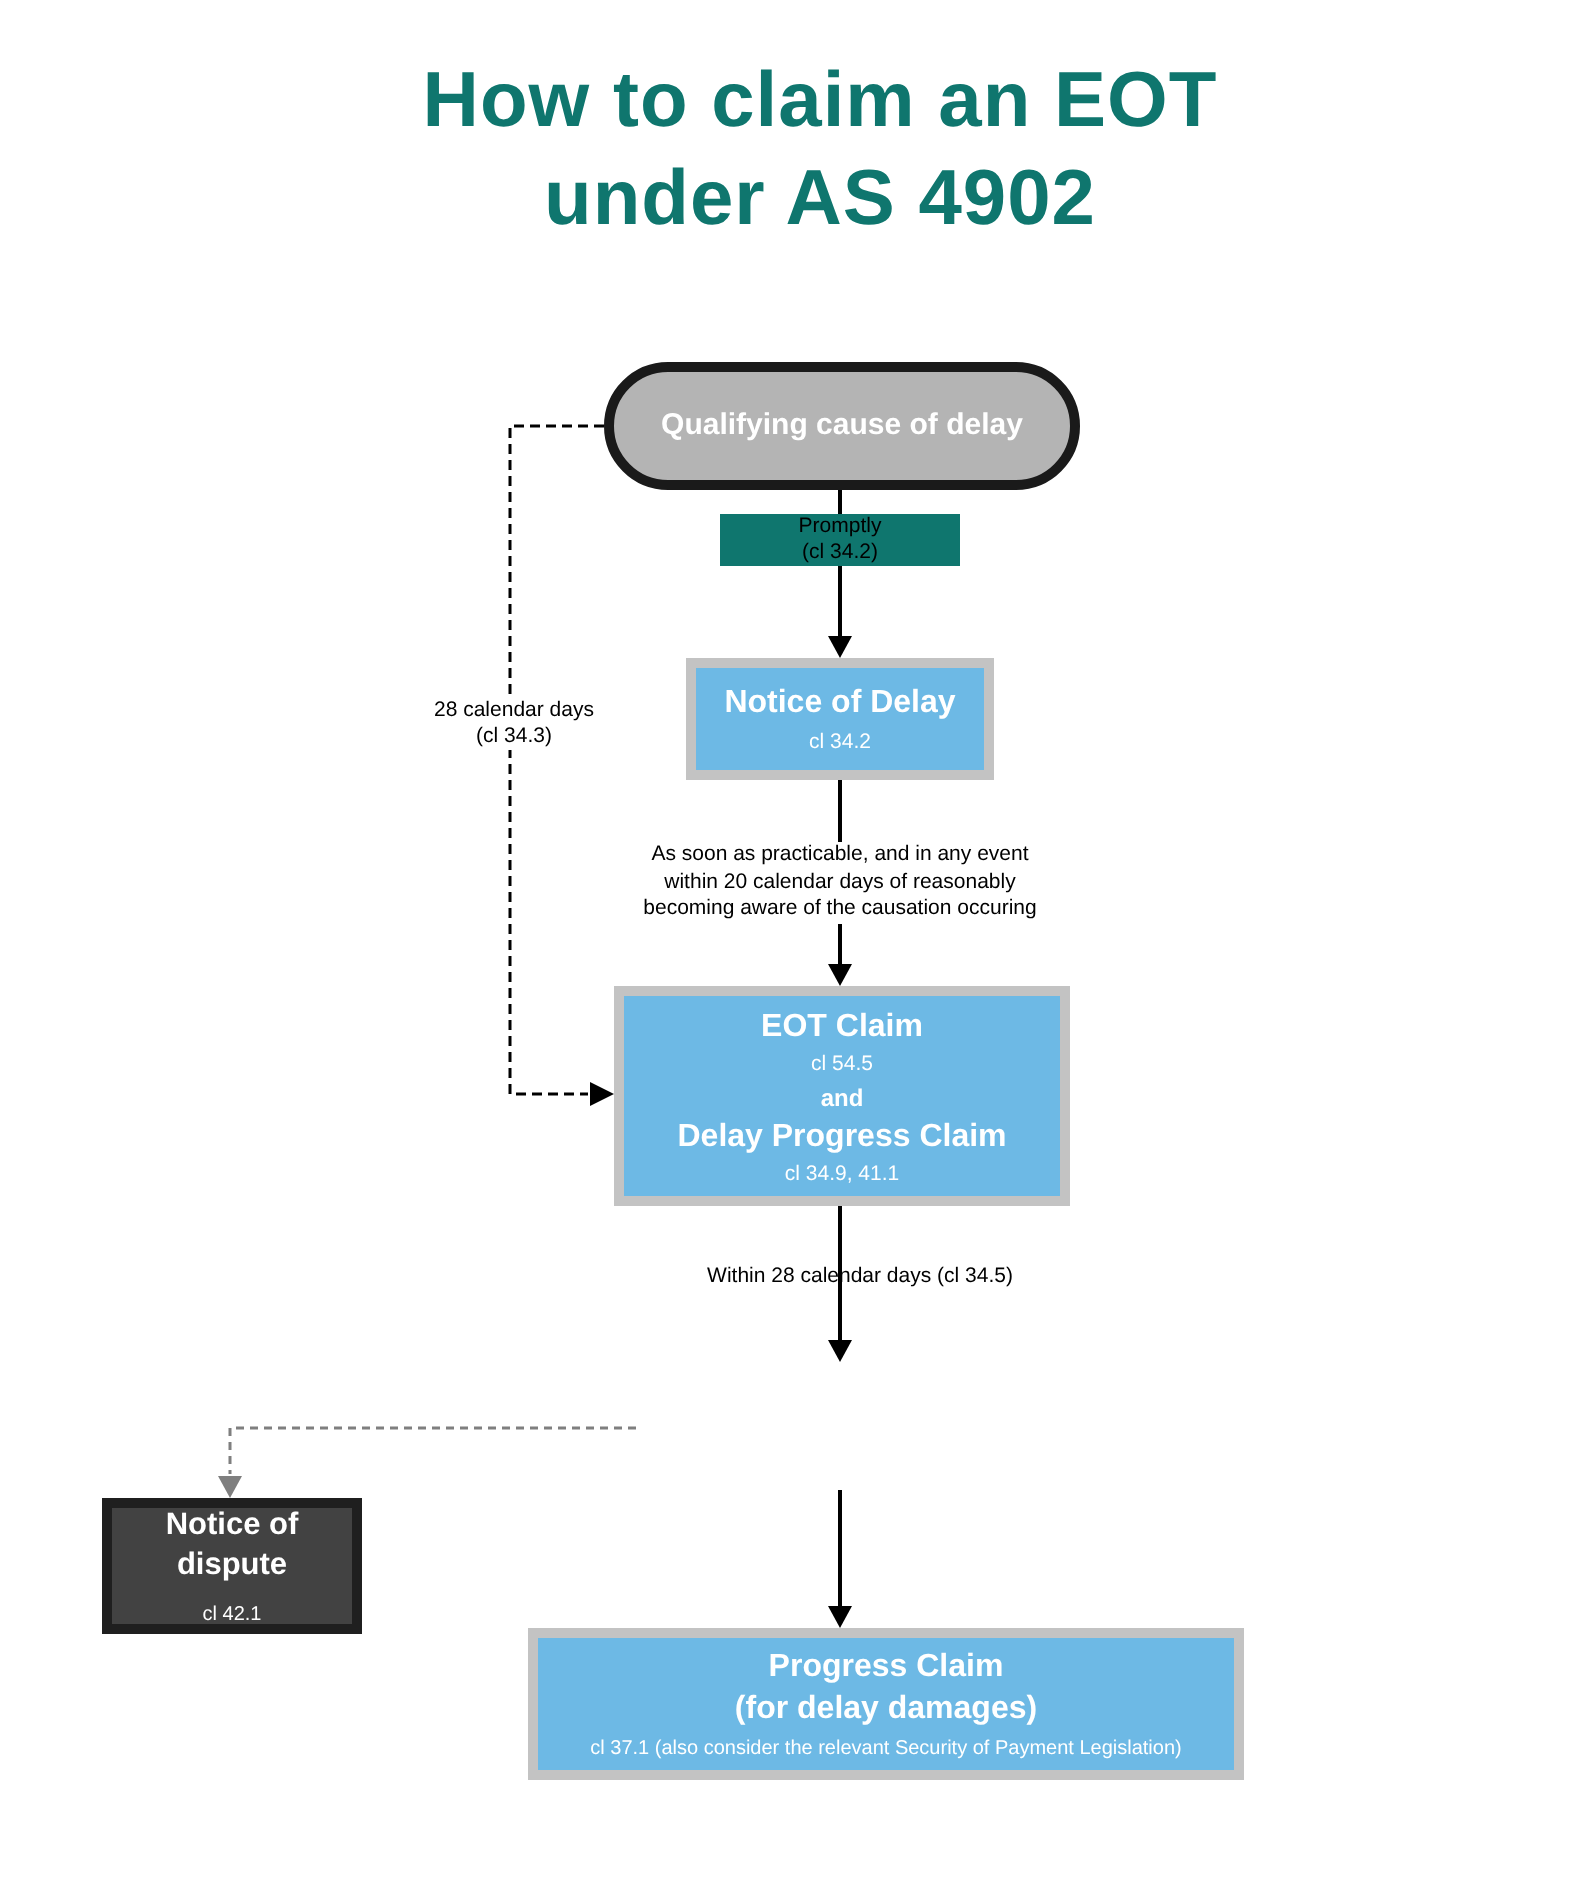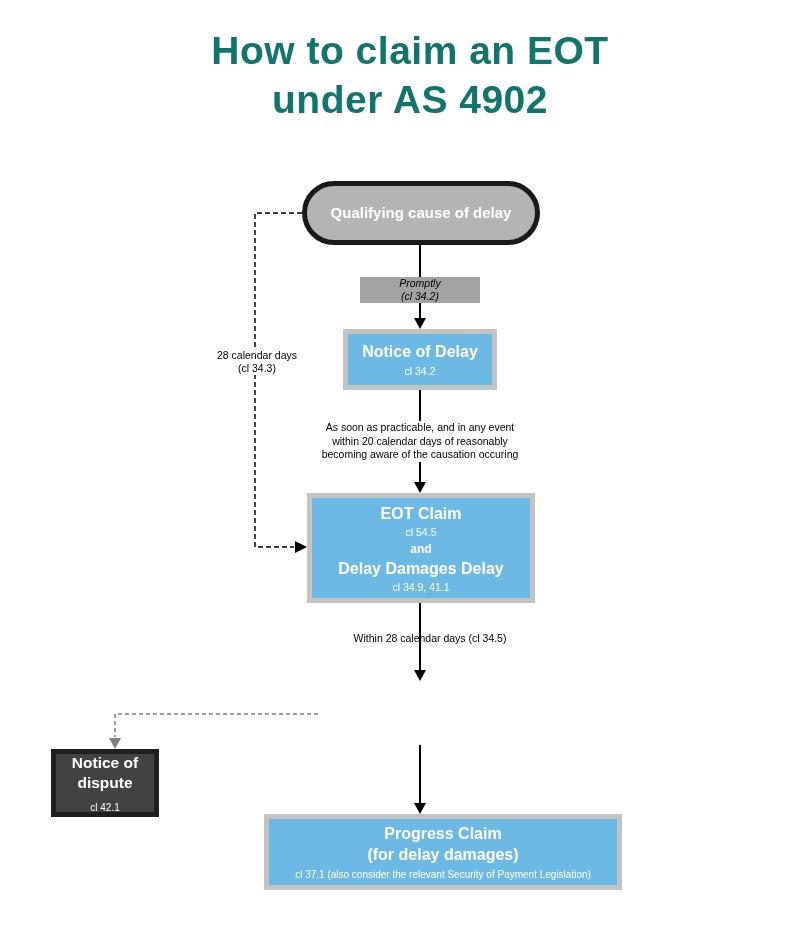--- a/index.html
+++ b/index.html
@@ -25,41 +25,41 @@
   }
   .pill .box-title { font-size:15px; }
   .blue-box { background:#6db9e5; border:5px solid #c3c3c3; }
   .notice-of-delay { left:343px; top:329px; width:154px; height:61px; }
   .eot-claim { left:307px; top:493px; width:228px; height:110px; }
   .assessment {
     left:320px; top:681px; width:202px; height:64px;
     background:#00ab55; border:5px solid #0d0d0d;
   }
   .dispute {
-    left:51px; top:749px; width:108px; height:68px;
+    left:51px; top:749px; width:130px; height:68px;
     background:#424242; border:5px solid #1f1f1f;
   }
   .progress { left:264px; top:814px; width:358px; height:76px; }
 
   .box-title { font-weight:bold; font-size:16px; line-height:20px; white-space:pre-line; }
   .box-clause { font-size:10.5px; line-height:12px; margin-top:3px; }
   .eot-claim .box-clause { margin-top:2px; }
   .eot-mid { font-weight:bold; font-size:12px; line-height:18px; margin-top:2px; }
   .eot-claim .second-title { margin-top:1px; }
   .assessment .box-title { font-size:17px; }
   .dispute .box-title { font-size:15.5px; }
   .dispute .box-clause { font-size:10px; margin-top:9px; }
   .progress .box-title { font-size:16px; line-height:21px; }
   .progress .box-clause { font-size:10px; margin-top:4px; }
 
   .edge-label {
     font-size:10.5px; line-height:13px; color:#000; text-align:center;
     white-space:pre-line;
   }
-  .lbl-promptly   { left:360px; top:277px; width:120px; background:#a3a3a3;font-style:italic; }
+  .lbl-promptly   { left:360px; top:257px; width:120px; background:#0f766e; }
   .lbl-practicable{ left:280px; top:421px; width:280px; background:#fff; line-height:13.5px; }
   .lbl-within28   { left:330px; top:632px; width:200px; }
   .lbl-calendar28 { left:197px; top:349px; width:120px; background:#fff; }
 </style>
 </head>
 <body>
 
 <div class="canvas">
 
   <svg class="connectors" width="786" height="940" viewBox="0 0 786 940">
@@ -102,21 +102,21 @@
   </div>
 
   <div class="abs edge-label lbl-practicable">As soon as practicable, and in any event
 within 20 calendar days of reasonably
 becoming aware of the causation occuring</div>
 
   <div class="abs node blue-box eot-claim">
     <div class="box-title">EOT Claim</div>
     <div class="box-clause">cl 54.5</div>
     <div class="eot-mid">and</div>
-    <div class="box-title second-title">Delay Damages Delay</div>
+    <div class="box-title second-title">Delay Progress Claim</div>
     <div class="box-clause">cl 34.9, 41.1</div>
   </div>
 
   <div class="abs edge-label lbl-within28">Within 28 calendar days (cl 34.5)</div>
 
 
   <div class="abs node dispute">
     <div class="box-title">Notice of dispute</div>
     <div class="box-clause">cl 42.1</div>
   </div>

